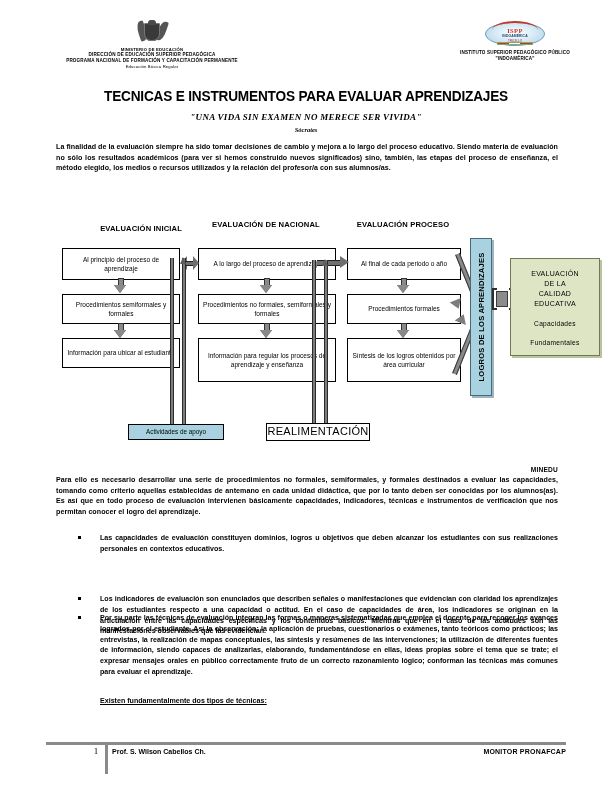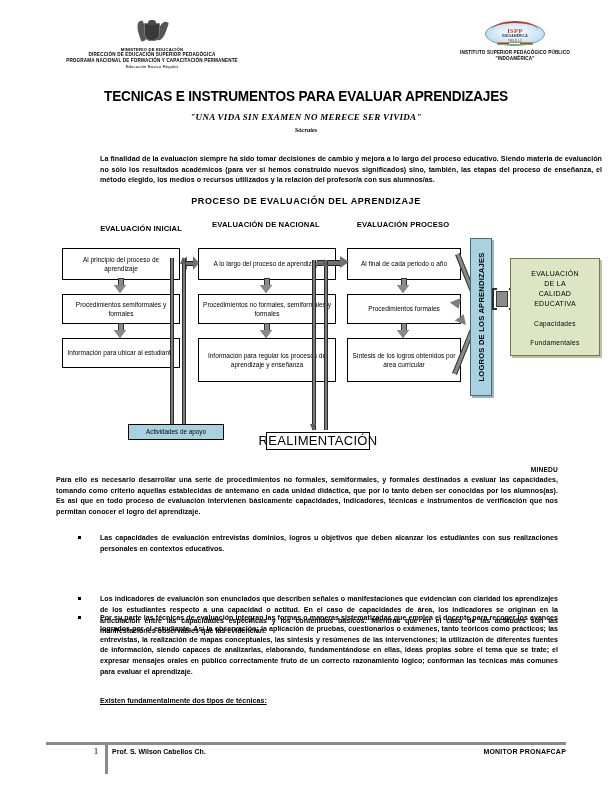--- a/index.html
+++ b/index.html
@@ -96,21 +96,21 @@
     font-size:6.5px; font-weight:bold; font-style:italic;
     font-family:"Liberation Serif", serif;
   }
 
   
   .para {
     position:absolute;
     font-size:7.1px; font-weight:bold; line-height:10.6px;
     text-align:justify; letter-spacing:.05px;
   }
-  #intro-para { left:56px; top:154px; width:502px;margin-left:44px; }
+  #intro-para { left:56px; top:142px; width:502px; }
 
   #minedu {
     position:absolute; left:56px; top:466px; width:502px;
     text-align:right; font-size:6.6px; font-weight:bold; letter-spacing:.2px;
   }
   #proc-para { left:56px; top:475px; width:502px; }
 
   .bullet-row {
     position:absolute; left:56px; width:502px;
     font-size:7.1px; font-weight:bold; line-height:10.8px;
@@ -161,22 +161,22 @@
   
   #box-t1 { left:347px; top:52px;  width:114px; height:32px; }
   #box-t2 { left:347px; top:98px;  width:114px; height:30px; }
   #box-t3 { left:347px; top:142px; width:114px; height:44px; }
 
   #box-apoyo {
     left:128px; top:228px; width:96px; height:16px;
     background:#a8d2e0; border:1px solid #000; font-size:6.3px;
   }
   #box-realim {
-    left:266px; top:236px; width:104px; height:18px;
-    background:#fff; border:1px solid #000; font-size:13px; letter-spacing:.3px;
+    left:266px; top:227px; width:104px; height:18px;
+    background:#fff; border:1px solid #000; font-size:11px; letter-spacing:.3px;
   }
 
   
   .d-arrow {
     position:absolute; width:13px; height:15px;
   }
   .d-arrow .stem {
     position:absolute; left:3.5px; top:0; width:6px; height:8px;
     background:#8a8a8a; border-left:1px solid #333; border-right:1px solid #333; border-top:1px solid #333;
   }
@@ -320,21 +320,20 @@
 </div>
 
 <div id="doc-title">TECNICAS E INSTRUMENTOS PARA EVALUAR APRENDIZAJES</div>
 <div id="quote">"UNA VIDA SIN EXAMEN NO MERECE SER VIVIDA"</div>
 <div id="quote-author">Sócrates</div>
 
 <div class="para" id="intro-para">La finalidad de la evaluación siempre ha sido tomar decisiones de cambio y mejora a lo largo del proceso educativo. Siendo materia de evaluación no sólo los resultados académicos (para ver si hemos construido nuevos significados) sino, también, las etapas del proceso de enseñanza, el método elegido, los medios o recursos utilizados y la relación del profesor/a con sus alumnos/as.</div>
 
 <div id="diagram">
 
-  <div id="diagram-title">PROCESO DE EVALUACIÓN DEL APRENDIZAJE</div>
 
   <div class="col-head" id="head-inicial">EVALUACIÓN INICIAL</div>
   <div class="col-head" id="head-proceso">EVALUACIÓN DE NACIONAL</div>
   <div class="col-head" id="head-terminal">EVALUACIÓN PROCESO</div>
 
   <div class="dbox" id="box-i1">Al principio del proceso de aprendizaje</div>
   <div class="dbox" id="box-i2">Procedimientos semiformales y formales</div>
   <div class="dbox" id="box-i3">Información para ubicar al estudiante</div>
 
   <div class="dbox" id="box-p1">A lo largo del proceso de aprendizaje</div>
@@ -423,21 +422,21 @@
     <div class="gb2">Capacidades</div>
     <div class="gb2">Fundamentales</div>
   </div>
 </div>
 
 <div id="minedu">MINEDU</div>
 <div class="para" id="proc-para">Para ello es necesario desarrollar una serie de procedimientos no formales, semiformales, y formales destinados a evaluar las capacidades, tomando como criterio aquellas establecidas de antemano en cada unidad didáctica, que por lo tanto deben ser conocidas por los alumnos(as).  Es así que en todo proceso de evaluación intervienen básicamente capacidades, indicadores, técnicas e instrumentos de verificación que nos permitan conocer el logro del aprendizaje.</div>
 
 <div class="bullet-row" id="bullet-1">
   <span class="sq"></span>
-  <span class="btxt">Las capacidades de evaluación entrevistas dominios, logros u objetivos que deben alcanzar los estudiantes con sus realizaciones personales en contextos educativos.</span>
+  <span class="btxt">Las capacidades de evaluación constituyen dominios, logros u objetivos que deben alcanzar los estudiantes con sus realizaciones personales en contextos educativos.</span>
 </div>
 <div class="bullet-row" id="bullet-2">
   <span class="sq"></span>
   <span class="btxt">Los indicadores de evaluación son enunciados que describen señales o manifestaciones que evidencian con claridad los aprendizajes de los estudiantes respecto a una capacidad o actitud. En el caso de capacidades de área, los indicadores se originan en la articulación entre las capacidades específicas y los contenidos básicos. Mientras que en el caso de las actitudes son las manifestaciones observables que las evidencian.</span>
 </div>
 <div class="bullet-row" id="bullet-3">
   <span class="sq"></span>
   <span class="btxt">Por su parte las técnicas de evaluación integran las formas o maneras sistematizadas que emplea el docente para recoger los avances logrados por el estudiante. Así la observación; la aplicación de pruebas, cuestionarios o exámenes, tanto teóricos como prácticos; las entrevistas, la realización de mapas conceptuales, las síntesis y resúmenes de las intervenciones; la utilización de diferentes fuentes de información, siendo capaces de analizarlas, elaborando, fundamentándose en ellas, ideas propias sobre el tema que se trate; el expresar mensajes orales en público correctamente fruto de un correcto razonamiento lógico; conforman las técnicas más comunes para evaluar el aprendizaje.</span>
 </div>
 <div id="exist-line">Existen fundamentalmente dos tipos de técnicas:</div>

